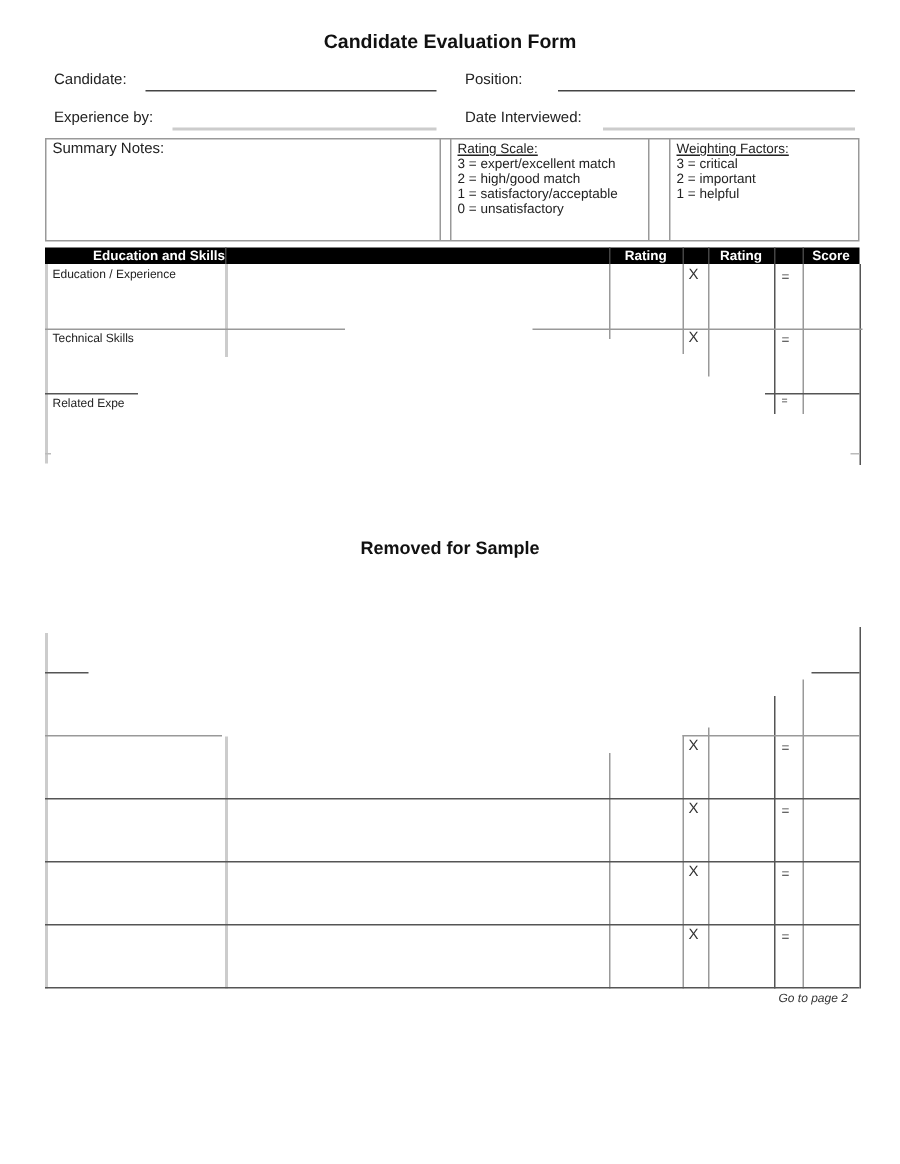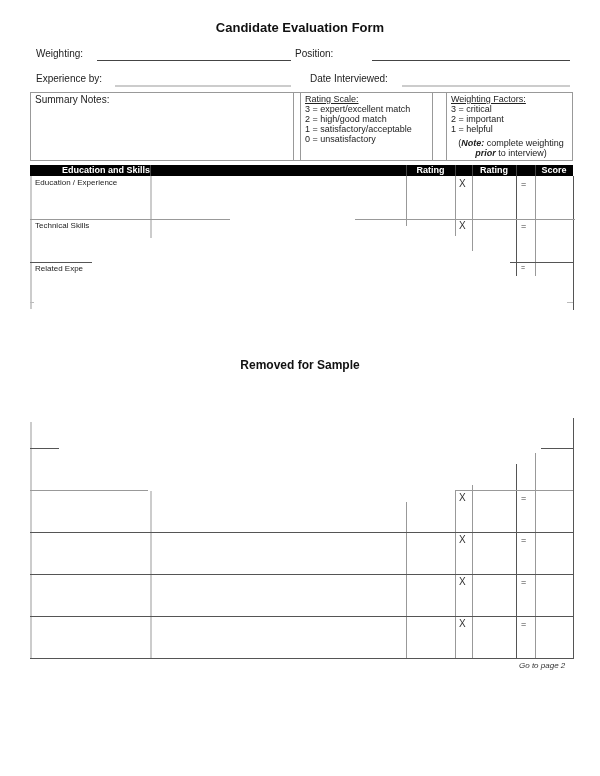--- a/index.html
+++ b/index.html
@@ -23,23 +23,23 @@
   .mark{font-size:10px;color:#333;}
   .eq{font-size:9px;color:#333;}
   .center-h{left:0;width:600px;text-align:center;font-weight:bold;font-size:12px;}
   .footer{font-size:8px;font-style:italic;color:#333;}
 </style>
 </head>
 <body>
 
 <div class="abs title">Candidate Evaluation Form</div>
 
-<div class="abs lbl" style="left:36px;top:48px;">Weighting:</div>
+<div class="abs lbl" style="left:36px;top:48px;">Candidate:</div>
 <div class="abs line" style="left:97px;top:60px;width:194px;"></div>
-<div class="abs lbl" style="left:295px;top:48px;">Position:</div>
+<div class="abs lbl" style="left:310px;top:48px;">Position:</div>
 <div class="abs line" style="left:372px;top:60px;width:198px;"></div>
 
 <div class="abs lbl" style="left:36px;top:73px;">Experience by:</div>
 <div class="abs line light" style="left:115px;top:85px;width:176px;border-top:2px solid #ccc;"></div>
 <div class="abs lbl" style="left:310px;top:73px;">Date Interviewed:</div>
 <div class="abs line light" style="left:402px;top:85px;width:168px;border-top:2px solid #ccc;"></div>
 
 <div class="abs box" style="left:30px;top:92px;width:541px;height:67px;"></div>
 <div class="abs lbl" style="left:35px;top:94px;">Summary Notes:</div>
 <div class="abs" style="left:33px;top:106px;width:258px;height:50px;"></div>
@@ -54,24 +54,20 @@
   <div>0 = unsatisfactory</div>
 </div>
 <div class="abs vl" style="left:432px;top:92px;height:68px;"></div>
 <div class="abs vl" style="left:446px;top:92px;height:68px;"></div>
 
 <div class="abs small" style="left:451px;top:94px;width:120px;">
   <div class="u">Weighting Factors:</div>
   <div>3 = critical</div>
   <div>2 = important</div>
   <div>1 = helpful</div>
-  <div style="margin-top:4px;text-align:center;">
-    <span>(</span><b><i>Note:</i></b><span> complete weighting</span><br>
-    <b><i>prior</i></b><span> to interview)</span>
-  </div>
 </div>
 
 <div class="abs hdr">
   <span style="left:0;width:120px;margin-left:16px;">Education and Skills</span>
   <div class="sep" style="left:120px;"></div>
   <div class="sep" style="left:376px;"></div>
   <span style="left:376px;width:49px;">Rating</span>
   <div class="sep" style="left:425px;"></div>
   <div class="sep" style="left:442px;"></div>
   <span style="left:442px;width:44px;">Rating</span>

